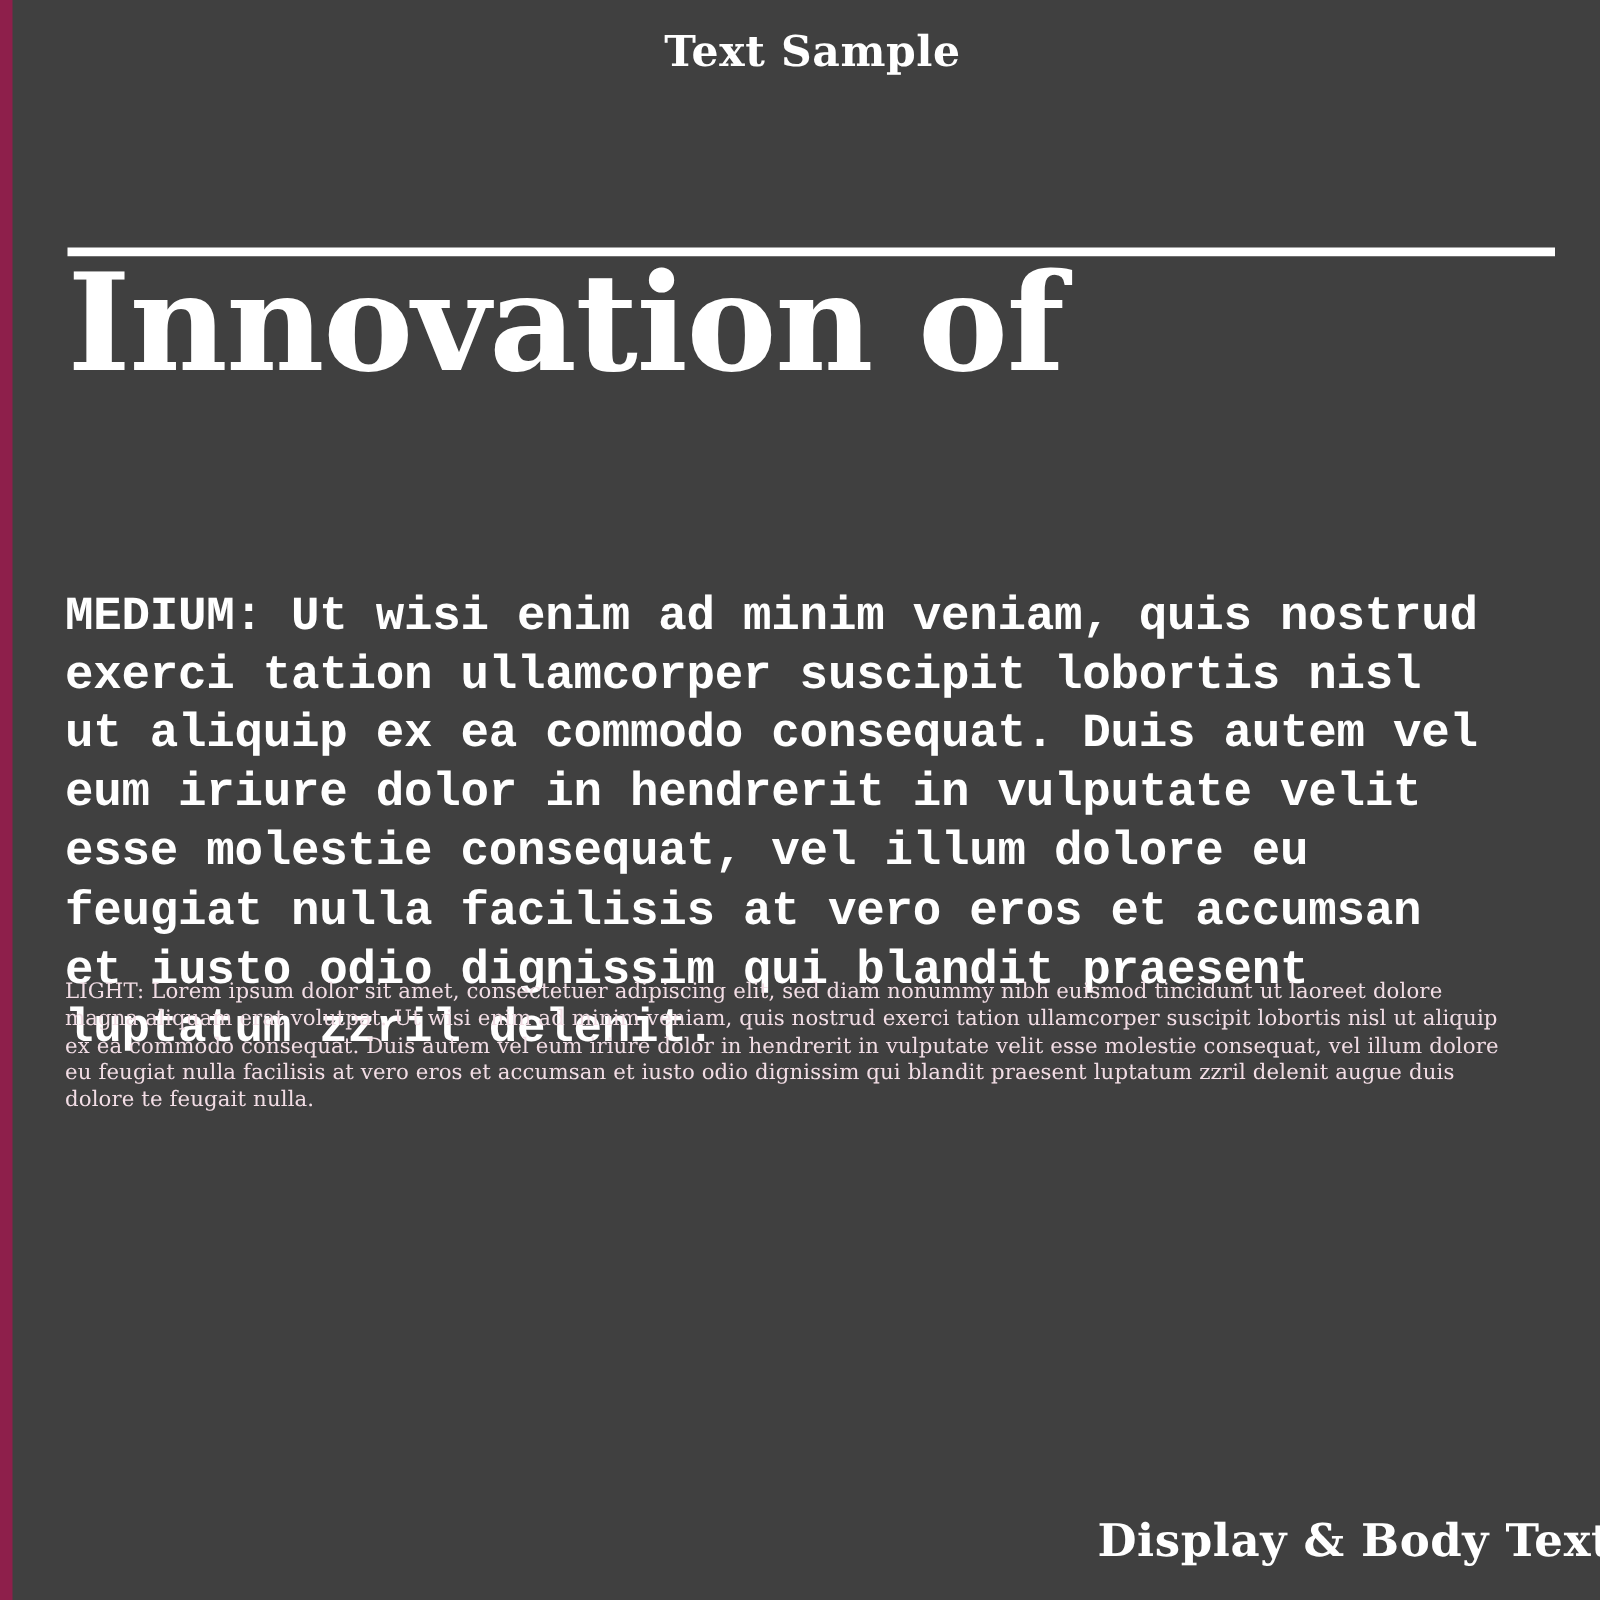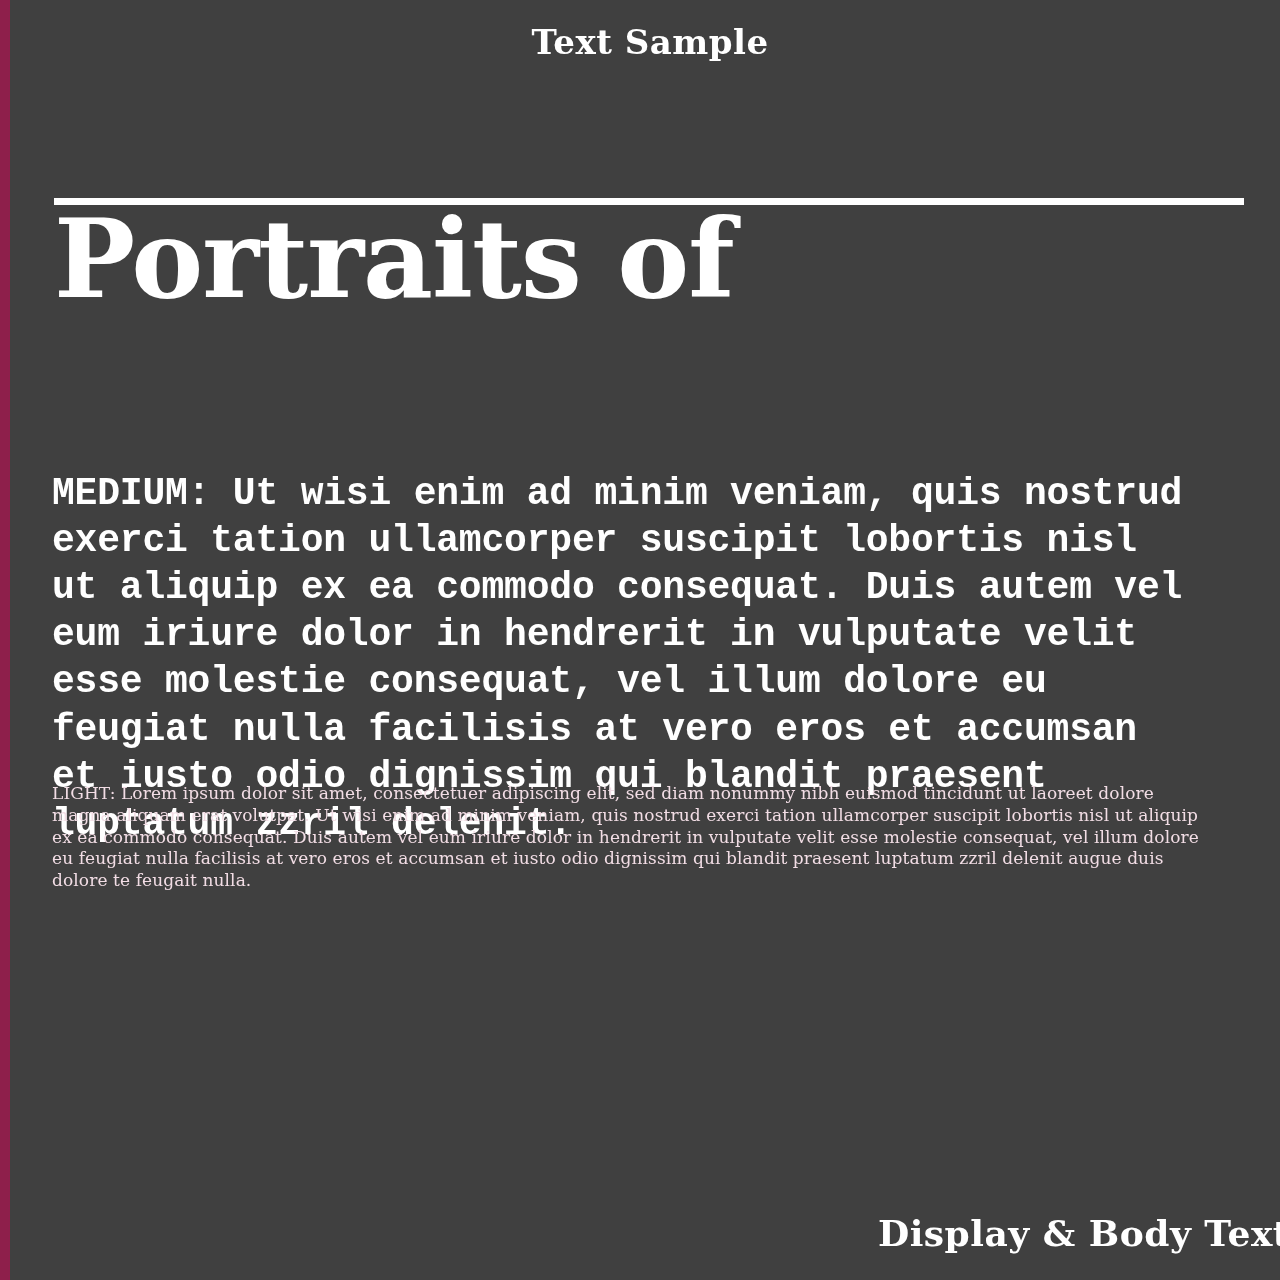--- a/index.html
+++ b/index.html
@@ -97,21 +97,21 @@
 </head>
 <body>
 
 <div class="specimen">
 
   <div class="header-label">Text Sample</div>
 
   <div class="rule"></div>
 
   <div class="display-title">
-    <span class="line">Portraits of</span>
+    <span class="line">Innovation of</span>
   </div>
 
   <p class="medium-block">MEDIUM: Ut wisi enim ad minim veniam, quis nostrud exerci tation ullamcorper suscipit lobortis nisl ut aliquip ex ea commodo consequat. Duis autem vel eum iriure dolor in hendrerit in vulputate velit esse molestie consequat, vel illum dolore eu feugiat nulla facilisis at vero eros et accumsan et iusto odio dignissim qui blandit praesent luptatum zzril delenit.</p>
 
   <p class="light-block">LIGHT: Lorem ipsum dolor sit amet, consectetuer adipiscing elit, sed diam nonummy nibh euismod tincidunt ut laoreet dolore magna aliquam erat volutpat. Ut wisi enim ad minim veniam, quis nostrud exerci tation ullamcorper suscipit lobortis nisl ut aliquip ex ea commodo consequat. Duis autem vel eum iriure dolor in hendrerit in vulputate velit esse molestie consequat, vel illum dolore eu feugiat nulla facilisis at vero eros et accumsan et iusto odio dignissim qui blandit praesent luptatum zzril delenit augue duis dolore te feugait nulla.</p>
 
   <div class="footer-label">Display &amp; Body Text</div>
 
 </div>
 

